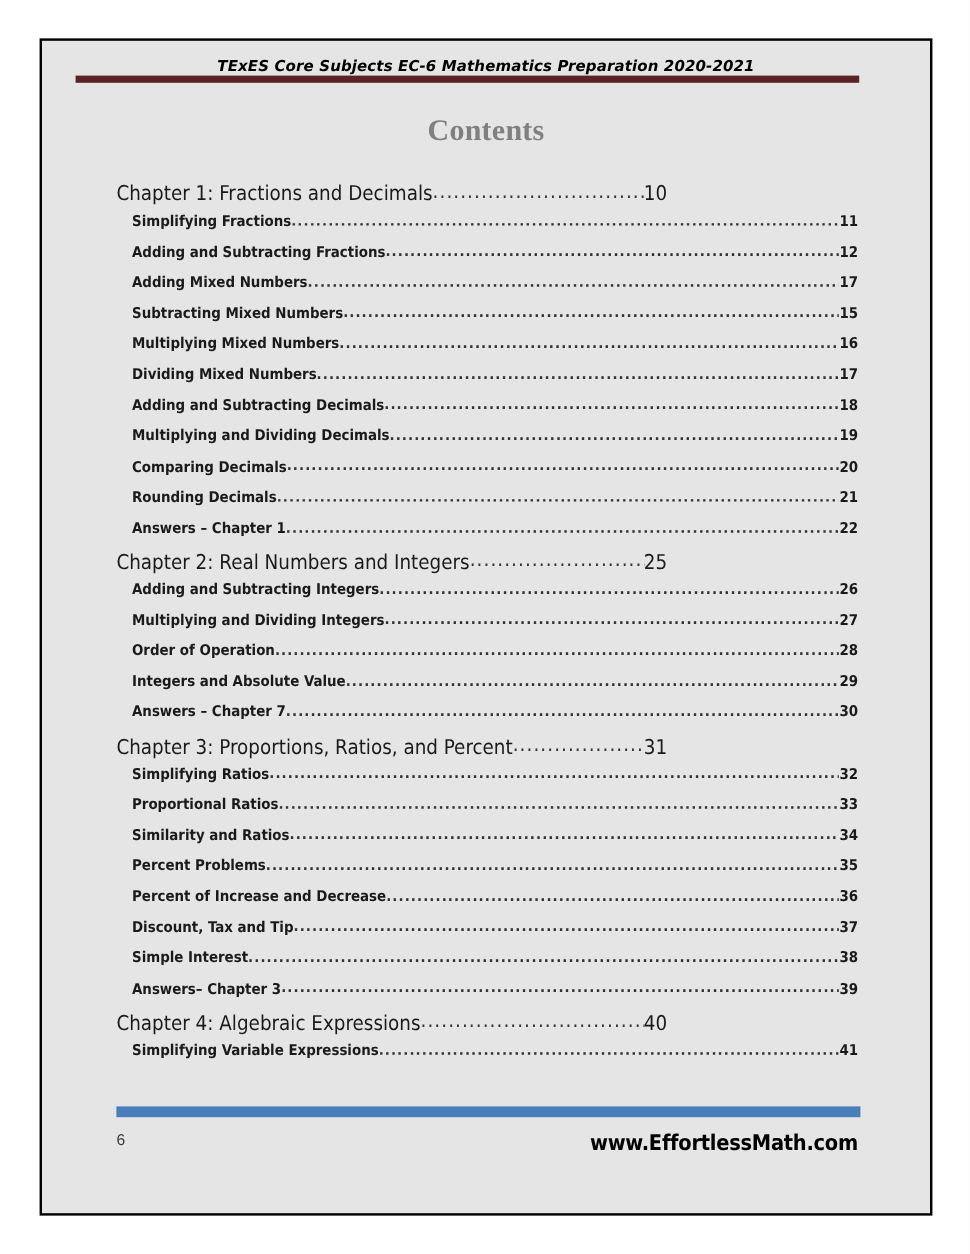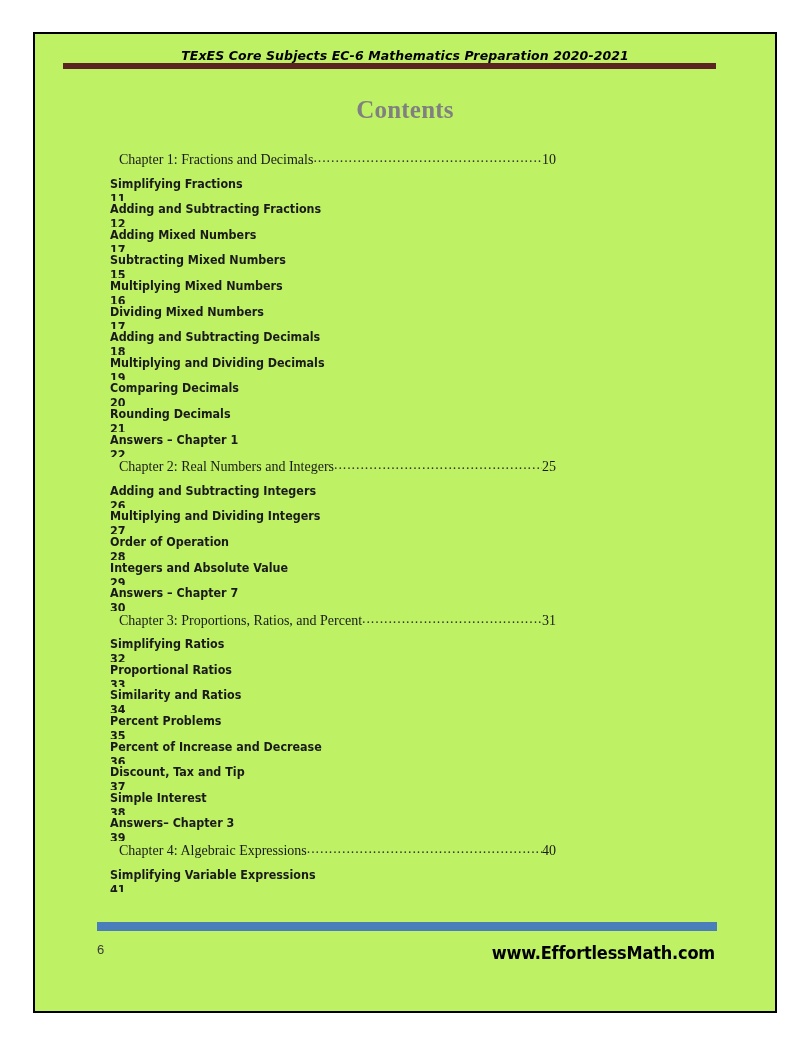--- a/index.html
+++ b/index.html
@@ -12,21 +12,21 @@
     height: 1045px;
     font-family: "Liberation Sans", sans-serif;
     -webkit-font-smoothing: antialiased;
   }
   .page-sheet {
     position: absolute;
     left: 33px;
     top: 32px;
     width: 744px;
     height: 981px;
-    background: #bef264;
+    background: #e5e5e5;
     border: 2px solid #000000;
     box-sizing: border-box;
     overflow: hidden;
   }
   .page-inner {
     position: relative;
     width: 100%;
     height: 100%;
   }
 
@@ -82,32 +82,30 @@
     position: relative;
     height: 25.6px;
     display: flex;
     align-items: baseline;
     font-family: "DejaVu Sans Condensed", "DejaVu Sans", sans-serif;
     color: #1a1a1a;
     white-space: nowrap;
     overflow: hidden;
   }
   .toc-entry.level-chapter {
-    padding-left: 84px;
+    padding-left: 62px;
     padding-right: 219px;
-    font-size: 14px;
+    font-size: 17px;
     font-weight: normal;
-    font-family: Liberation Serif, serif;
   }
   .toc-entry.level-section {
     padding-left: 75px;
     padding-right: 60px;
     font-size: 12.4px;
     font-weight: bold;
-    flex-direction: column;
   }
   .toc-title {
     flex: 0 0 auto;
   }
   .toc-leader {
     flex: 1 1 auto;
     min-width: 6px;
     overflow: hidden;
     position: relative;
     height: 1em;

